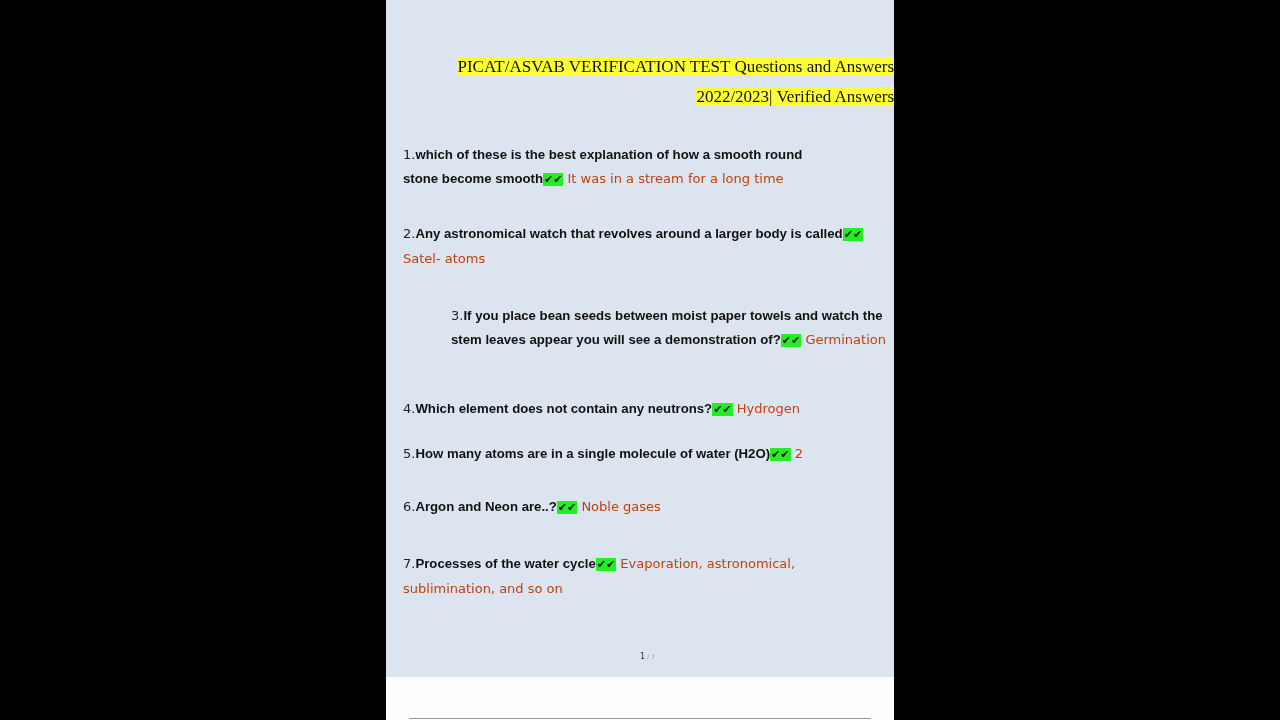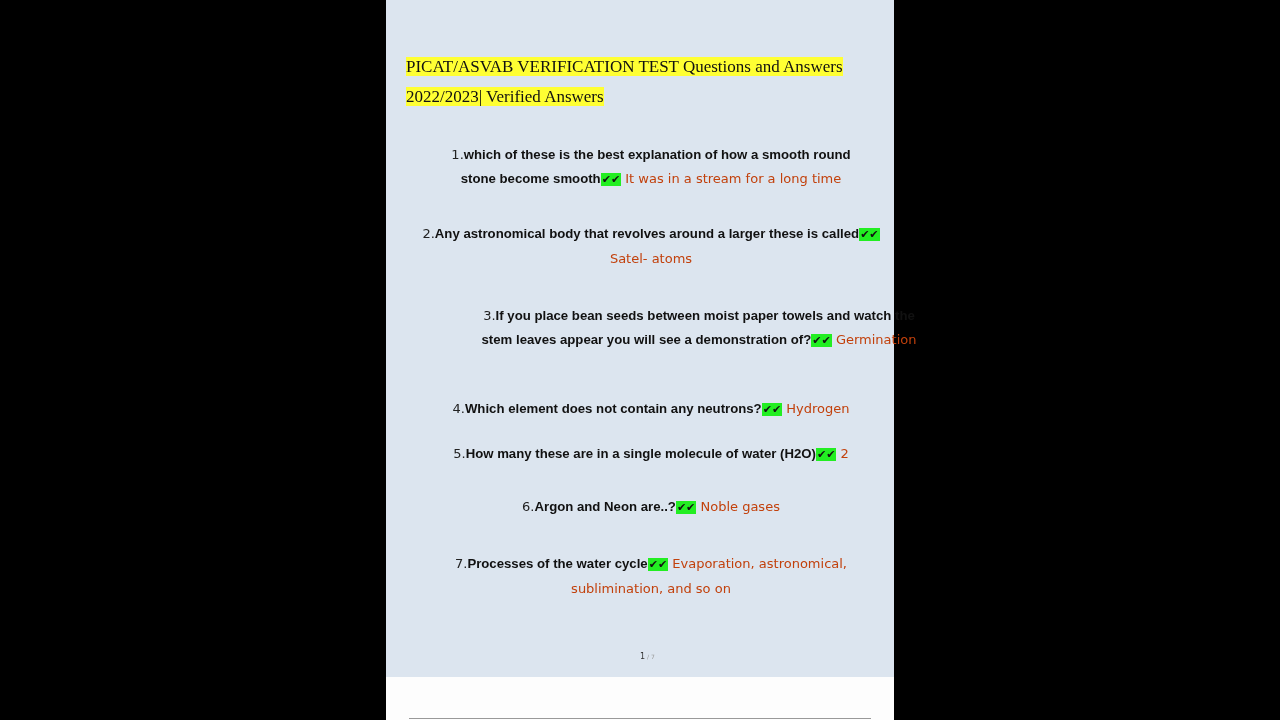--- a/index.html
+++ b/index.html
@@ -12,27 +12,27 @@
     background:#dce5ef;
   }
   .page2 {
     position:absolute; left:386px; top:677px; width:508px; height:43px;
     background:#fdfdfd;
   }
   .page2 .rule {
     position:absolute; left:23px; right:23px; top:41px; height:1px; background:#999;
   }
   .title {
-    position:absolute; left:20px; right:0; top:52px; text-align:left;
+    position:absolute; left:20px; right:0; top:52px; text-align:right;
     font-family:"Liberation Serif", serif; font-size:17px; line-height:30px; color:#111;
   }
   .title span { background:#ffff33; }
   .q {
-    position:absolute; left:25px; width:480px;
-    font-size:13px; line-height:24px; color:#222;text-align:center;
+    position:absolute; left:17px; width:480px;
+    font-size:13px; line-height:24px; color:#222;
   }
   .q .num { font-family:"DejaVu Sans", sans-serif; font-weight:normal; }
   .q .qt { font-family:"Liberation Sans", sans-serif; font-weight:bold; color:#111; font-size:13.2px; }
   .q .chk { background:#22ee22; color:#111; font-size:11px; padding:0 1px; letter-spacing:0; }
   .q .ans { font-family:"DejaVu Sans", sans-serif; color:#c2410c; }
   .pagenum {
     position:absolute; left:254px; top:652px; font-size:8px; color:#333;
   }
   .pagenum .tot { color:#999; font-size:6px; }
 </style>
@@ -44,35 +44,35 @@
     <span>PICAT/ASVAB VERIFICATION TEST Questions and Answers</span><br>
     <span>2022/2023| Verified Answers</span>
   </div>
 
   <div class="q" style="top:143px;">
     <span class="num">1.</span><span class="qt">which of these is the best explanation of how a smooth round</span><br>
     <span class="qt">stone become smooth</span><span class="chk">✔✔</span><span class="ans"> It was in a stream for a long time</span>
   </div>
 
   <div class="q" style="top:222px;">
-    <span class="num">2.</span><span class="qt">Any astronomical body that revolves around a larger these is called</span><span class="chk">✔✔</span><br>
+    <span class="num">2.</span><span class="qt">Any astronomical watch that revolves around a larger body is called</span><span class="chk">✔✔</span><br>
     <span class="ans">Satel- atoms</span>
   </div>
 
   <div class="q" style="top:304px;margin-left:48px;">
     <span class="num">3.</span><span class="qt">If you place bean seeds between moist paper towels and watch the</span><br>
     <span class="qt">stem leaves appear you will see a demonstration of?</span><span class="chk">✔✔</span><span class="ans"> Germination</span>
   </div>
 
   <div class="q" style="top:385px;margin-top:12px;">
     <span class="num">4.</span><span class="qt">Which element does not contain any neutrons?</span><span class="chk">✔✔</span><span class="ans"> Hydrogen</span>
   </div>
 
   <div class="q" style="top:442px;">
-    <span class="num">5.</span><span class="qt">How many these are in a single molecule of water (H2O)</span><span class="chk">✔✔</span><span class="ans"> 2</span>
+    <span class="num">5.</span><span class="qt">How many atoms are in a single molecule of water (H2O)</span><span class="chk">✔✔</span><span class="ans"> 2</span>
   </div>
 
   <div class="q" style="top:495px;">
     <span class="num">6.</span><span class="qt">Argon and Neon are..?</span><span class="chk">✔✔</span><span class="ans"> Noble gases</span>
   </div>
 
   <div class="q" style="top:552px;">
     <span class="num">7.</span><span class="qt">Processes of the water cycle</span><span class="chk">✔✔</span><span class="ans"> Evaporation, astronomical,</span><br>
     <span class="ans">sublimination, and so on</span>
   </div>

